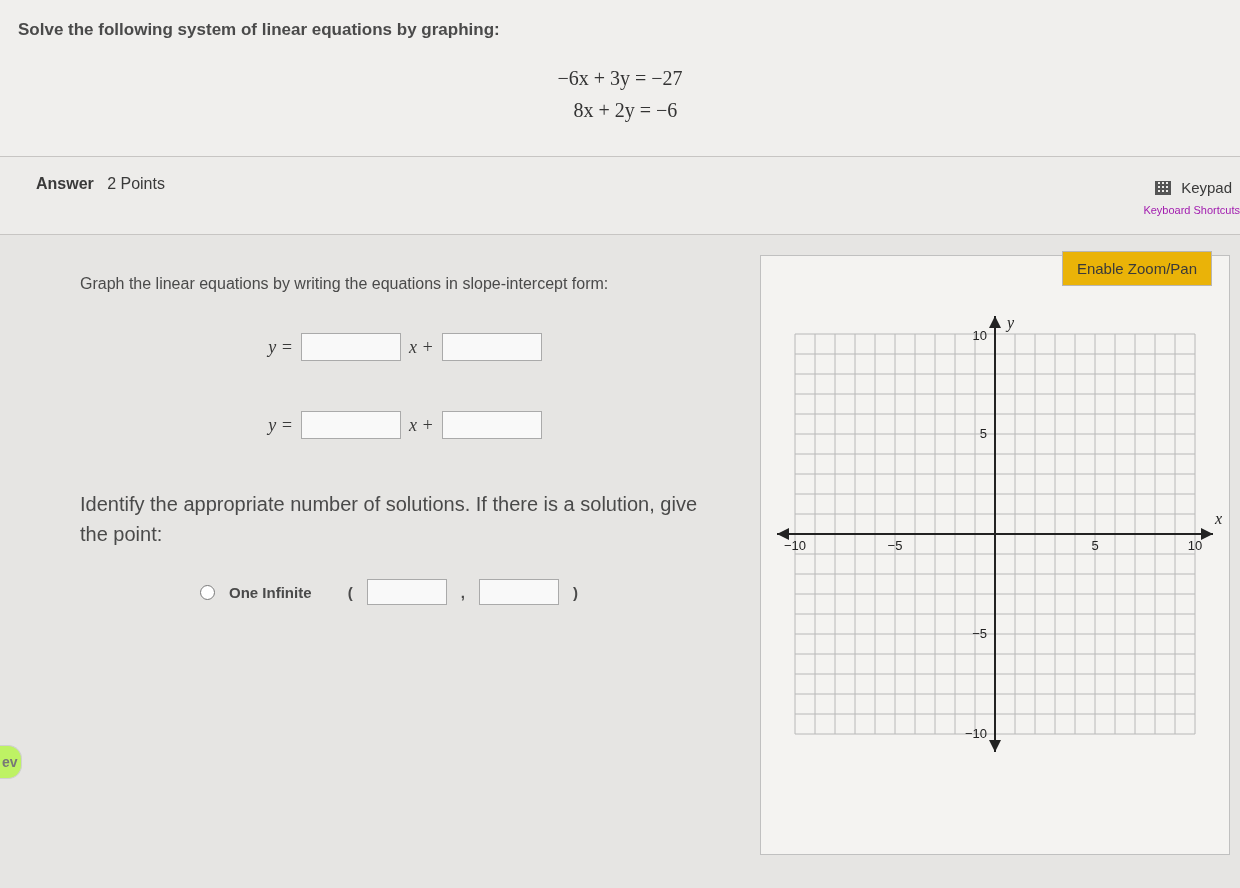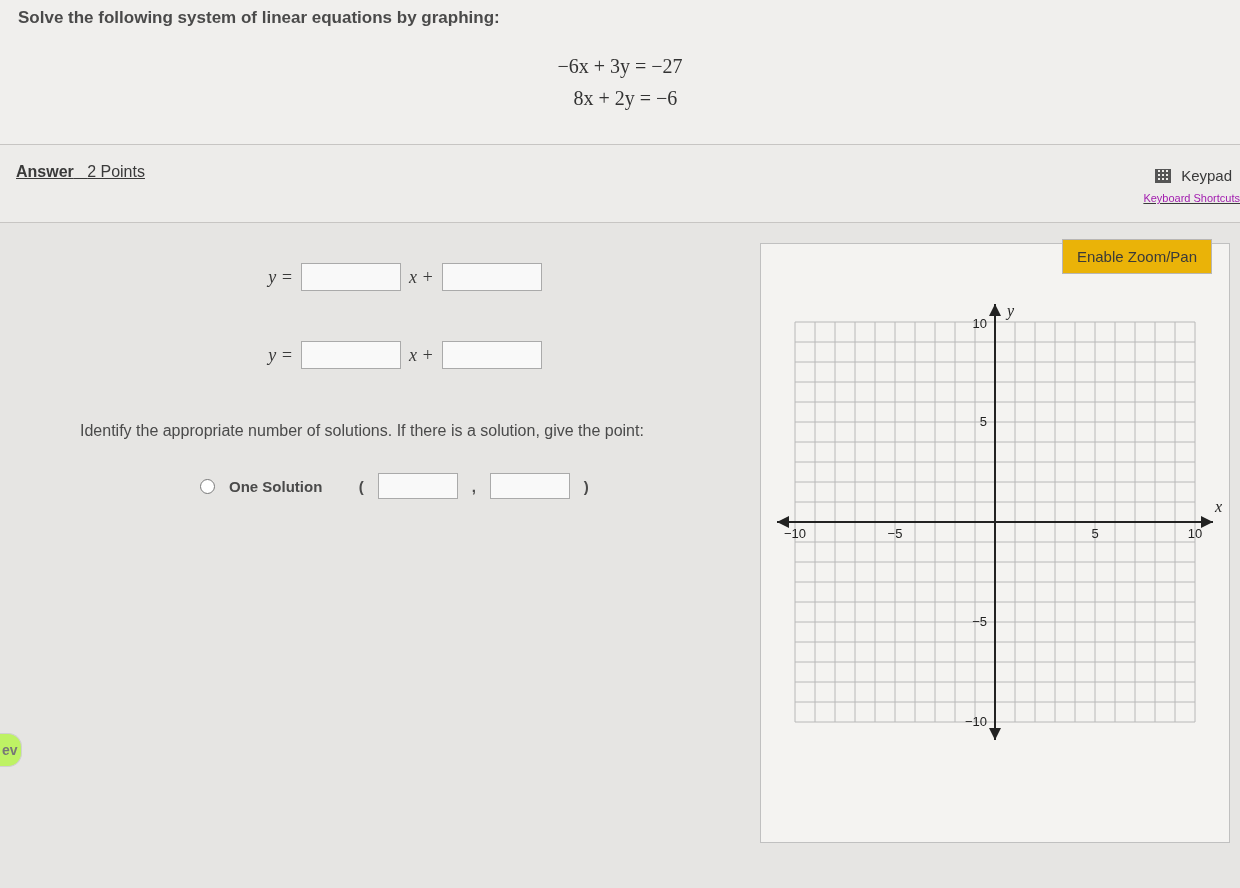--- a/index.html
+++ b/index.html
@@ -7,21 +7,21 @@
       font-family: Arial, Helvetica, sans-serif;
       background: #e6e5e3;
       color: #3a3a3a;
       width: 1240px;
       height: 888px;
       position: relative;
       overflow: hidden;
     }
     .question-area {
       background: #f0efed;
-      padding: 8px 18px 30px 18px;
+      padding: 20px 18px 30px 18px;
       border-bottom: 1px solid #c7c5c3;
     }
     .question-text {
       font-size: 17px;
       font-weight: 600;
       color: #4a4a4a;
       margin-bottom: 22px;
     }
     .equations {
       text-align: center;
@@ -31,24 +31,23 @@
       color: #333;
     }
     .equations .row {
       display: inline-block;
       text-align: left;
     }
     .answer-header {
       display: flex;
       justify-content: space-between;
       align-items: flex-start;
-      padding: 18px 0px 18px 16px;
+      padding: 18px 0px 18px 36px;
       border-bottom: 1px solid #c7c5c3;
       background: #edecea;
-      text-decoration: underline;
     }
     .answer-label { font-size: 16px; }
     .answer-label b { font-weight: bold; }
     .header-right { text-align: right; }
     .keypad-btn {
       display: inline-flex;
       align-items: center;
       gap: 10px;
       font-size: 15px;
       color: #3a3a3a;
@@ -96,21 +95,21 @@
     }
     .eq-input {
       width: 100px;
       height: 28px;
       border: 1px solid #aaa;
       background: #f9f9f9;
       padding: 2px 4px;
       font-size: 14px;
     }
     .identify-text {
-      font-size: 16px;
+      font-size: 20px;
       color: #4a4a4a;
       margin-bottom: 30px;
       line-height: 1.5;
       font-weight: 500;
     }
     .radio-row {
       display: flex;
       align-items: center;
       gap: 14px;
       margin-bottom: 22px;
@@ -195,40 +194,41 @@
       <span>Keypad</span>
     </div>
     <div class="kb-shortcuts">Keyboard Shortcuts</div>
   </div>
 </div>
 
 <div class="main-area">
   <div class="prev-tab">ev</div>
 
   <div class="left-col">
+    <div class="instruction">Graph the linear equations by writing the equations in slope-intercept form:</div>
 
     <div class="eq-row">
       <span>y  =</span>
       <input class="eq-input" style="">
       <span>x  +</span>
       <input class="eq-input" style="">
     </div>
 
     <div class="eq-row">
       <span>y  =</span>
       <input class="eq-input" style="">
       <span>x  +</span>
       <input class="eq-input" style="">
     </div>
 
     <div class="identify-text">Identify the appropriate number of solutions. If there is a solution, give the point:</div>
 
     <div class="radio-row">
       <input type="radio" name="sol" style="">
-      <span>One Solution</span>
+      <span>One Infinite</span>
       &nbsp;&nbsp;<span>(</span>
       <input class="coord-input" style="">
       <span>,</span>
       <input class="coord-input" style="">
       <span>)</span>
     </div>
 
 
   </div>
 

